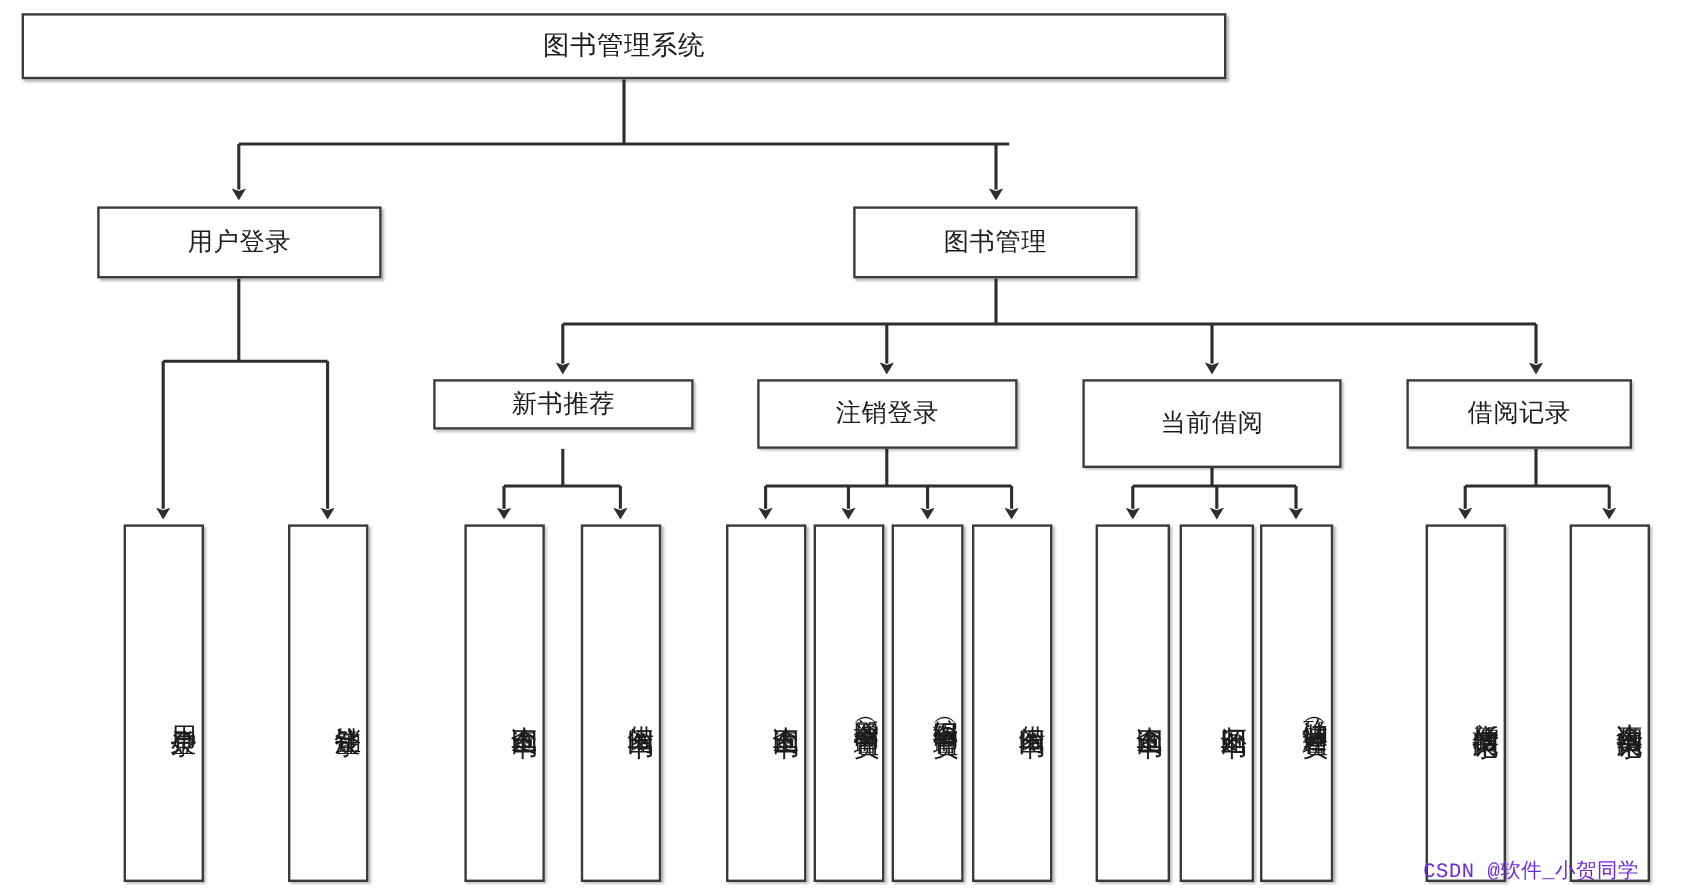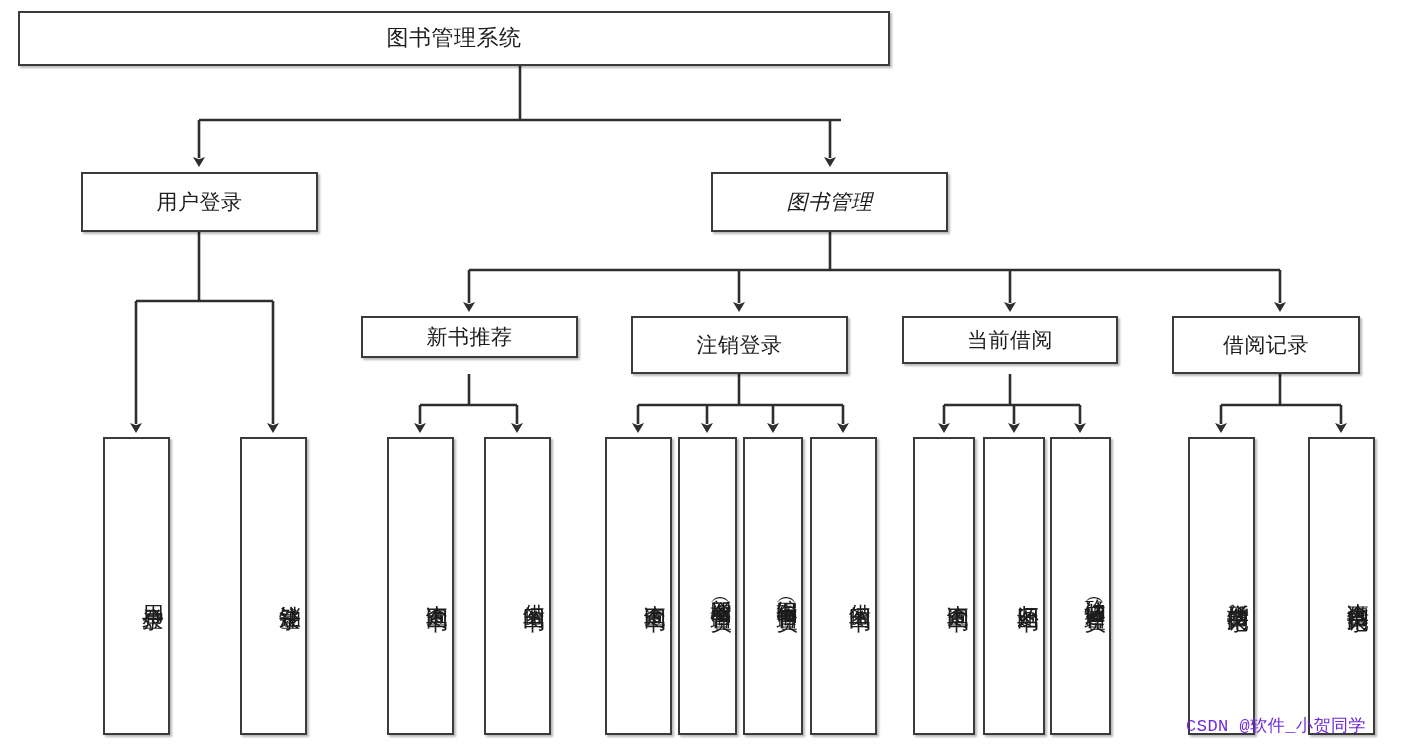--- a/index.html
+++ b/index.html
@@ -115,38 +115,38 @@
       <path d="M1014,405 L1014,424" marker-end="url(#arrow)"></path>
       <path d="M1080,405 L1080,424" marker-end="url(#arrow)"></path>
 
       <path d="M1280,374 L1280,405"></path>
       <path d="M1221,405 L1341,405"></path>
       <path d="M1221,405 L1221,424" marker-end="url(#arrow)"></path>
       <path d="M1341,405 L1341,424" marker-end="url(#arrow)"></path>
     </g>
   </svg>
 
-  <div class="node horiz root" style="left:18px;top:11px;width:872px;height:55px;">
+  <div class="node horiz root" style="left:18px;top:11px;width:1004px;height:55px;">
     <span>图书管理系统</span>
   </div>
 
   <div class="node horiz" style="left:81px;top:172px;width:237px;height:60px;">
     <span>用户登录</span>
   </div>
-  <div class="node horiz" style="left:711px;top:172px;width:237px;height:60px;font-style:italic;">
+  <div class="node horiz" style="left:711px;top:172px;width:237px;height:60px;">
     <span>图书管理</span>
   </div>
 
   <div class="node horiz" style="left:361px;top:316px;width:217px;height:42px;">
     <span>新书推荐</span>
   </div>
   <div class="node horiz" style="left:631px;top:316px;width:217px;height:58px;">
     <span>注销登录</span>
   </div>
-  <div class="node horiz" style="left:902px;top:316px;width:216px;height:48px;">
+  <div class="node horiz" style="left:902px;top:316px;width:216px;height:74px;">
     <span>当前借阅</span>
   </div>
   <div class="node horiz" style="left:1172px;top:316px;width:188px;height:58px;">
     <span>借阅记录</span>
   </div>
 
   <div class="node vert" style="left:103px;top:437px;width:67px;height:298px;">
     <span class="vlabel">用户登录</span>
   </div>
   <div class="node vert" style="left:240px;top:437px;width:67px;height:298px;">

